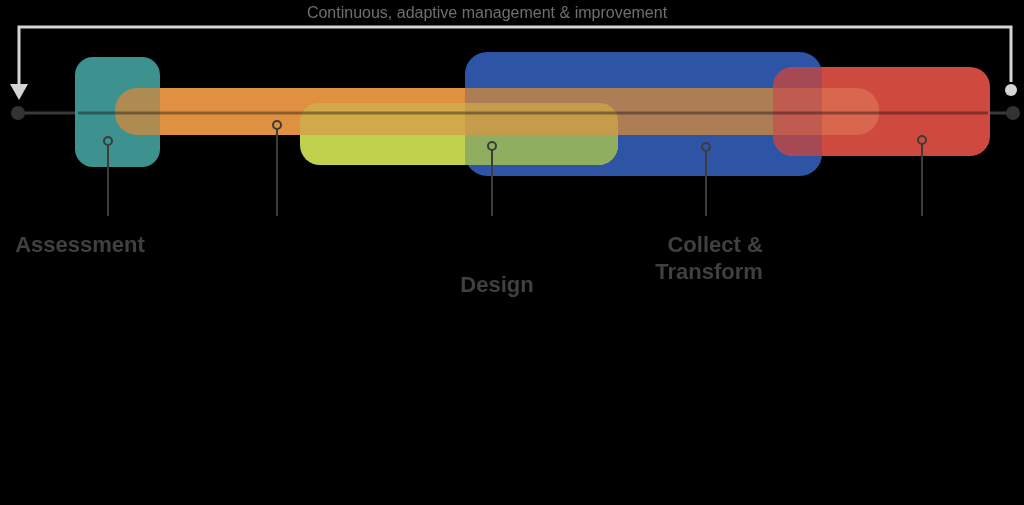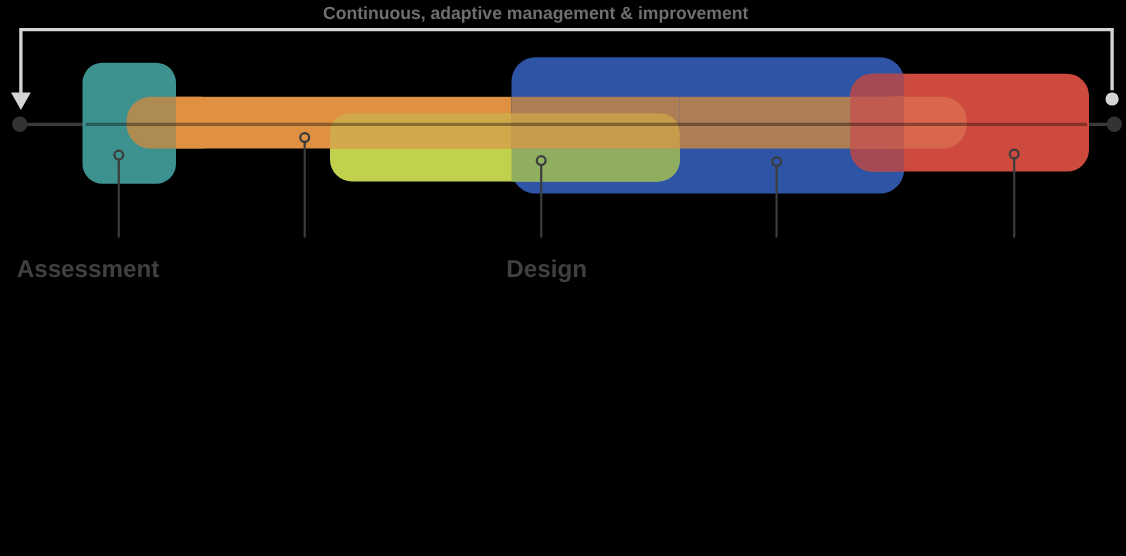--- a/index.html
+++ b/index.html
@@ -22,38 +22,38 @@
     left: 0;
     top: 0;
   }
   .arc-title {
     position: absolute;
     top: 2px;
     left: 487px;
     transform: translateX(-50%);
     color: #6f6f6f;
     font-size: 16px;
-    font-weight: bold;
+    font-weight: normal;
     white-space: nowrap;
     line-height: 22px;
   }
   .phase-label {
     position: absolute;
     top: 231px;
     transform: translateX(-50%);
     color: #404040;
     font-size: 22px;
     font-weight: bold;
     text-align: right;
     white-space: pre-line;
     line-height: 27px;
   }
   .lbl-assessment { left: 80px; }
   .lbl-facilitation { left: 285px; }
-  .lbl-design { left: 497px; }
+  .lbl-design { left: 497px; margin-top: 40px; }
   .lbl-collect { left: 709px; }
   .lbl-report { left: 926px; }
 </style>
 </head>
 <body>
 
 <div id="stage">
 
   <svg id="diagram-svg" width="1024" height="505" viewBox="0 0 1024 505">
 
@@ -108,14 +108,16 @@
     <g>
       <line x1="922" y1="144" x2="922" y2="216" stroke-width="2" stroke="#3c3c3c"></line>
       <circle cx="922" cy="140" r="4" fill="none" stroke-width="2" stroke="#3c3c3c"></circle>
     </g>
   </svg>
 
   <div class="arc-title">Continuous, adaptive management &amp; improvement</div>
 
   <div class="phase-label lbl-assessment">Assessment</div>
   <div class="phase-label lbl-design">Design</div>
+  <div class="phase-label lbl-collect">Collect &amp;
+Transform</div>
 
 </div>
 
 </body></html>

